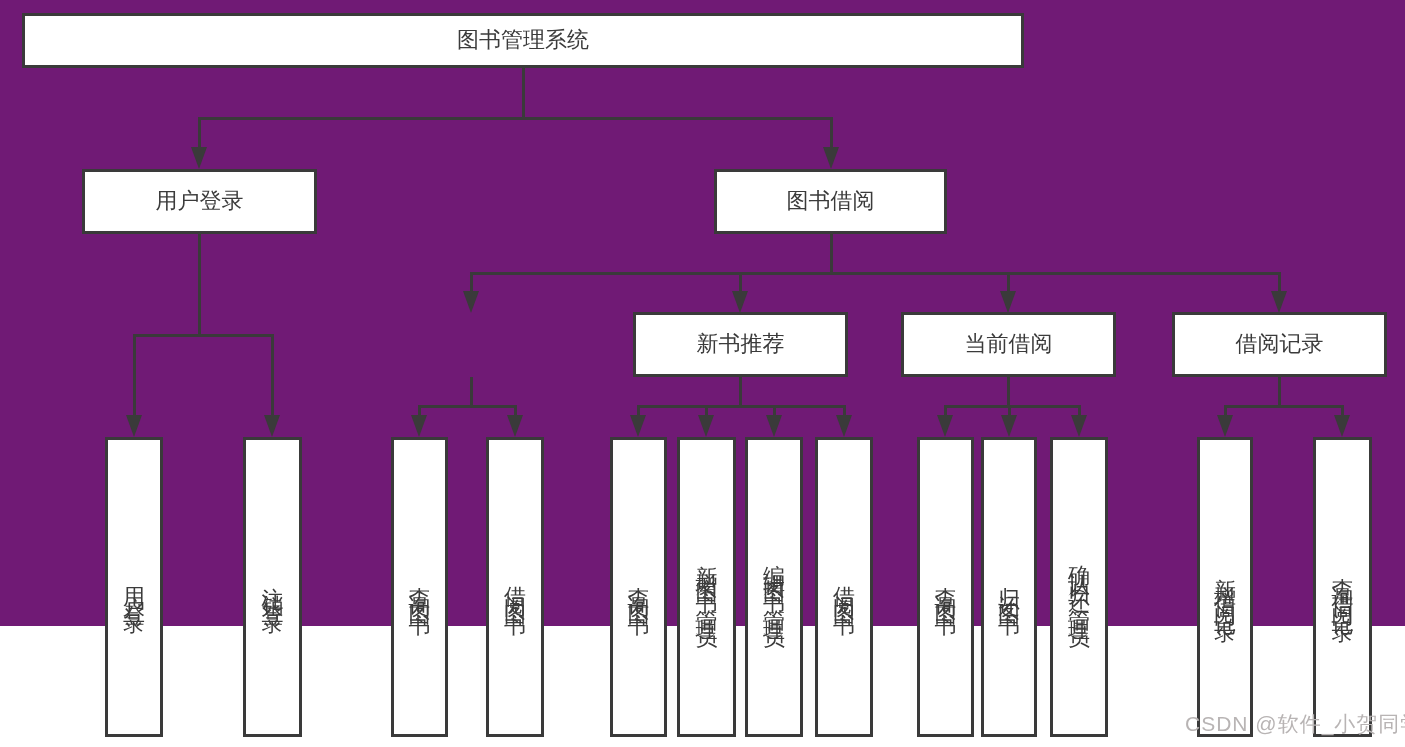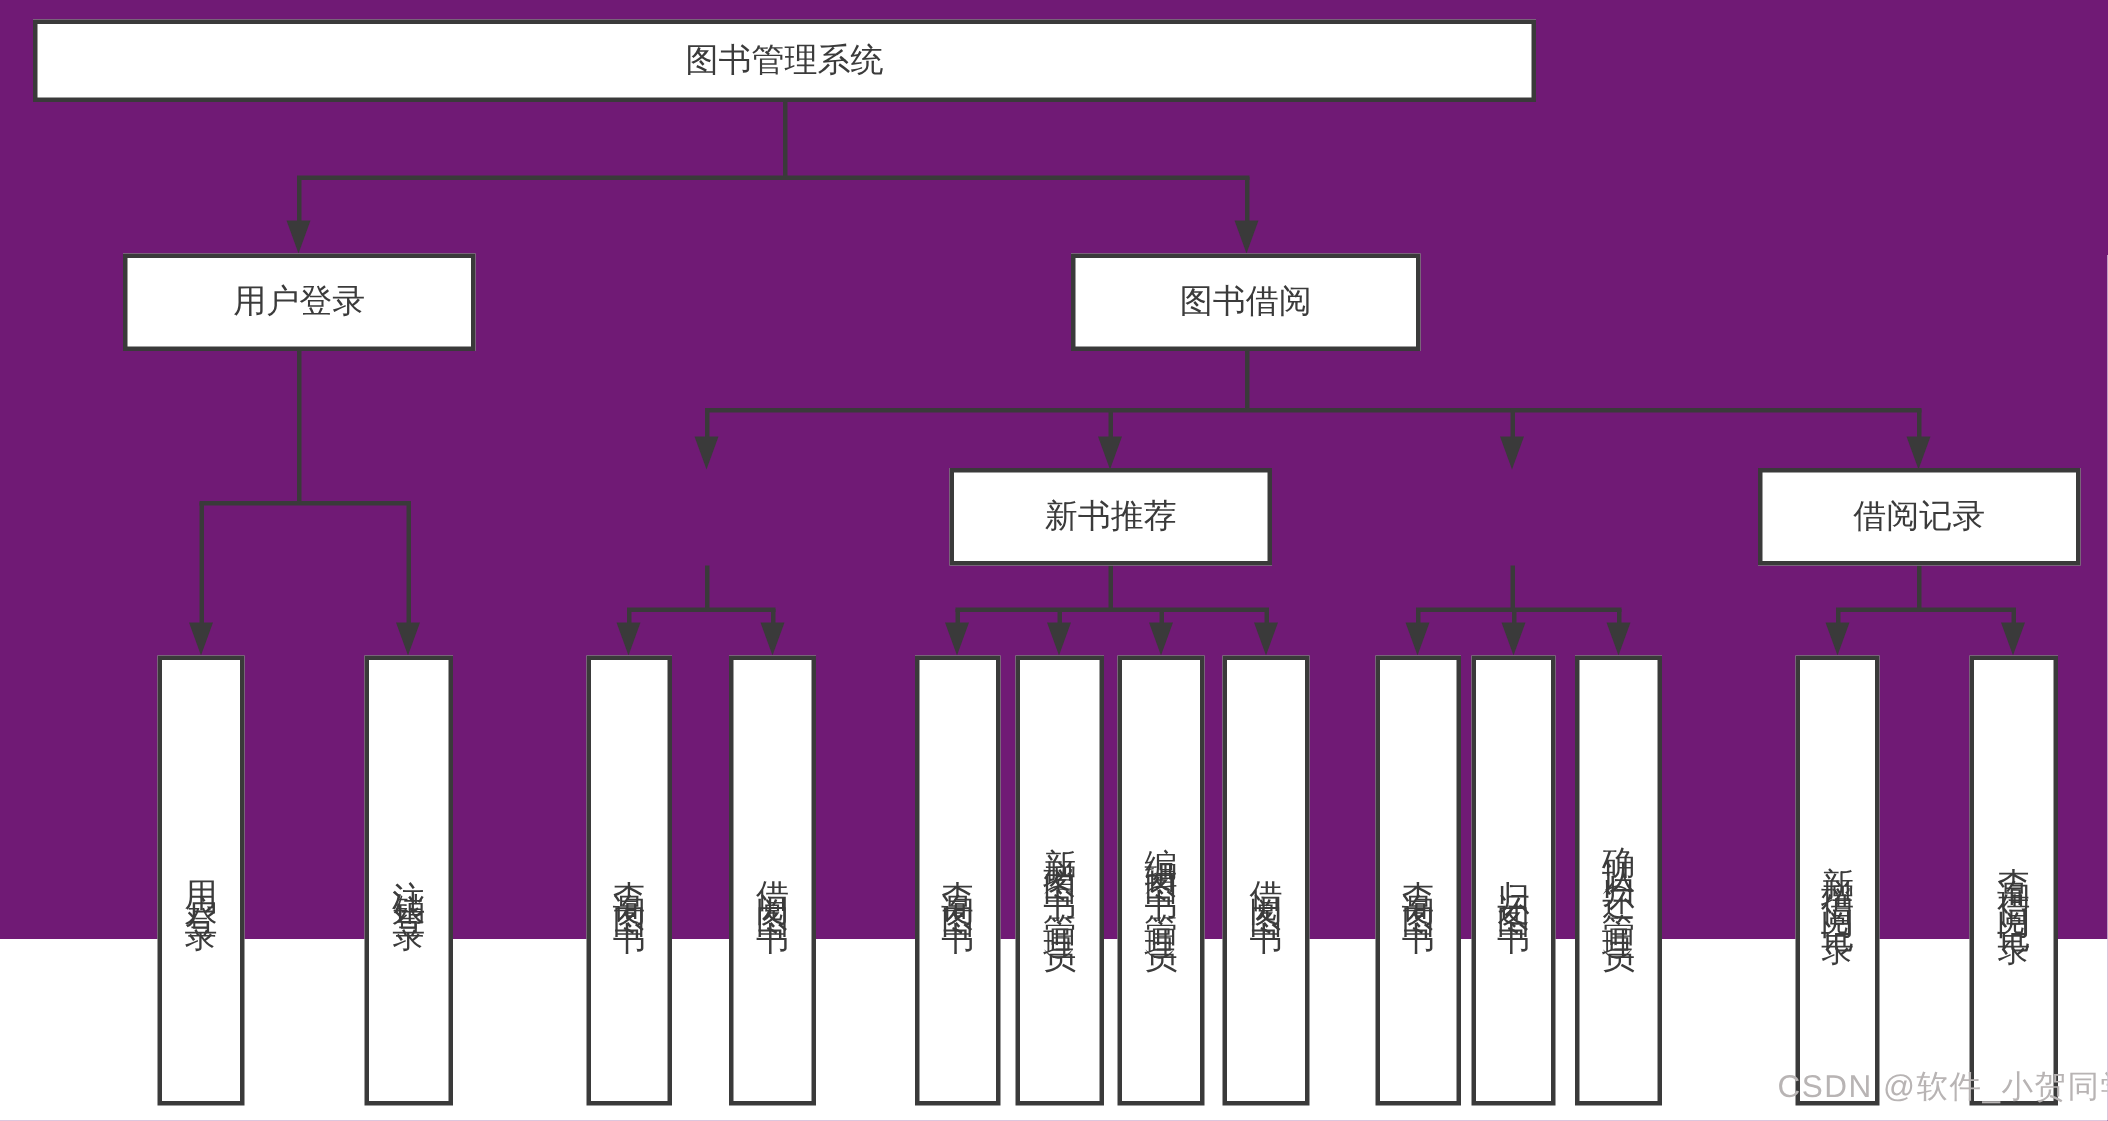--- a/index.html
+++ b/index.html
@@ -44,20 +44,23 @@
 
   <div class="box" style="left:82px;top:169px;width:235px;height:65px">
     <span>用户登录</span>
   </div>
   <div class="box" style="left:714px;top:169px;width:233px;height:65px">
     <span>图书借阅</span>
   </div>
 
   <div class="box" style="left:633px;top:312px;width:215px;height:65px">
     <span>新书推荐</span>
+  </div>
+  <div class="box" style="left:901px;top:312px;width:215px;height:65px">
+    <span>当前借阅</span>
   </div>
   <div class="box" style="left:1172px;top:312px;width:215px;height:65px">
     <span>借阅记录</span>
   </div>
 
   <div class="box leaf" style="left:105px;width:58px">
     <span>用户登录</span>
   </div>
   <div class="box leaf" style="left:243px;width:59px">
     <span>注销登录</span>

